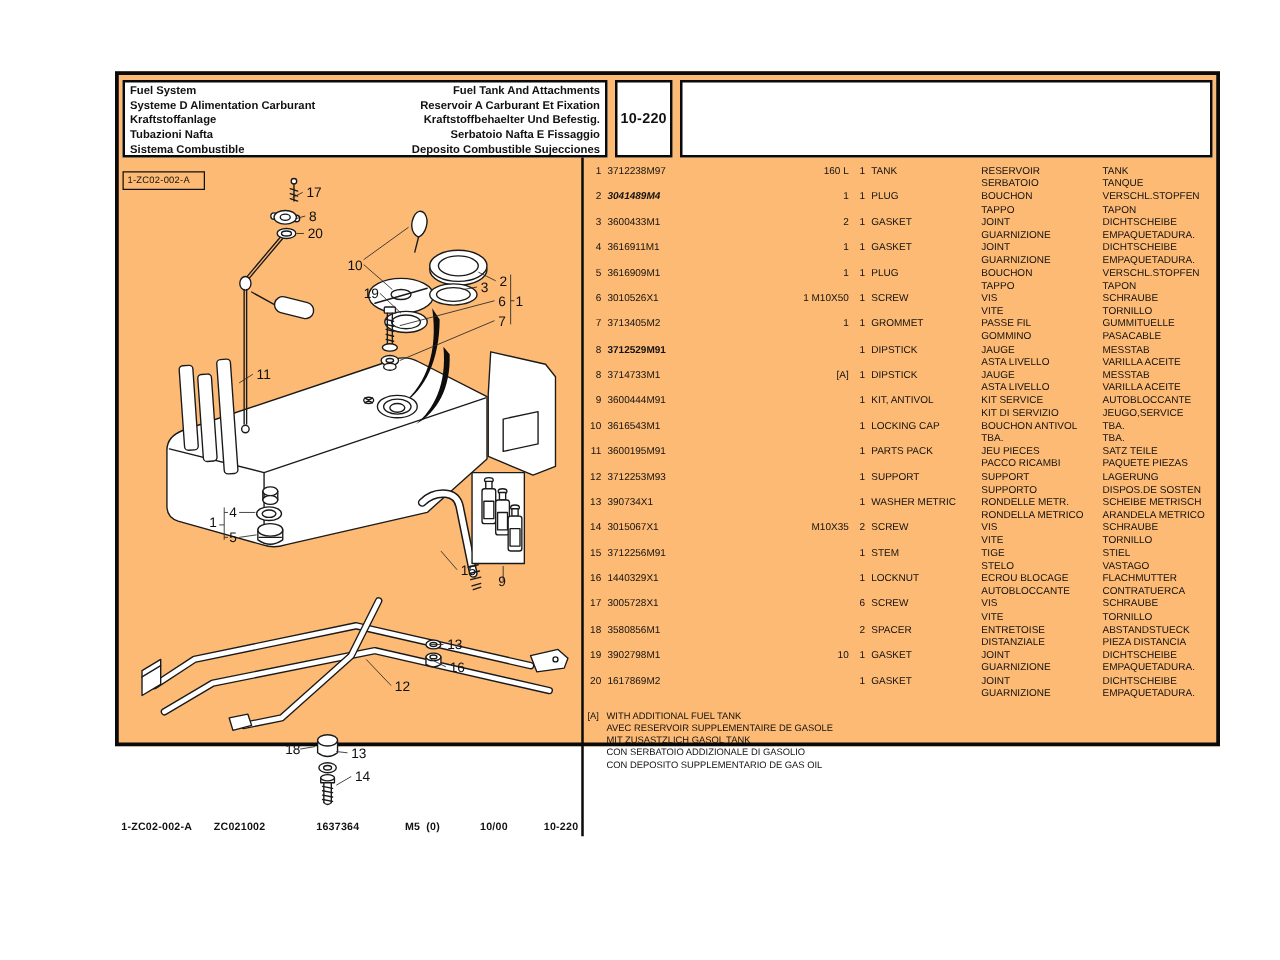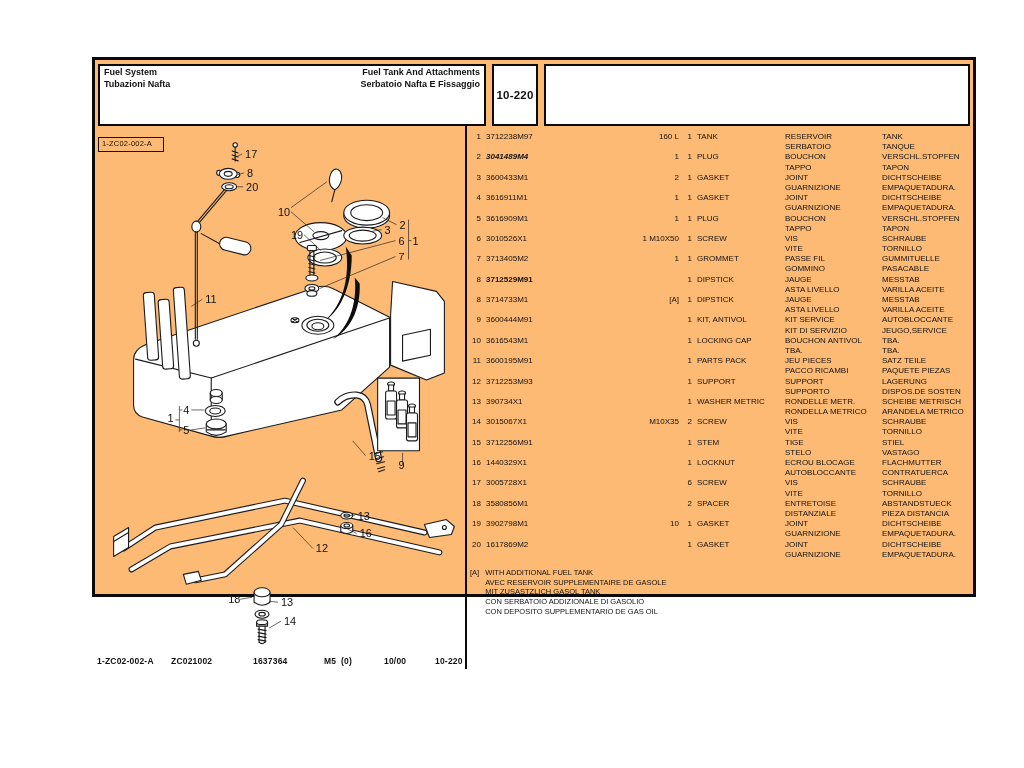--- a/index.html
+++ b/index.html
@@ -60,22 +60,34 @@
 <body>
 
 <div class="page">
 
   <div class="hbox hdr-left">
       <div class="hl">
         <span>Fuel System</span>
         <span>Fuel Tank And Attachments</span>
       </div>
       <div class="hl">
+        <span>Systeme D Alimentation Carburant</span>
+        <span>Reservoir A Carburant Et Fixation</span>
+      </div>
+      <div class="hl">
+        <span>Kraftstoffanlage</span>
+        <span>Kraftstoffbehaelter Und Befestig.</span>
+      </div>
+      <div class="hl">
         <span>Tubazioni Nafta</span>
         <span>Serbatoio Nafta E Fissaggio</span>
+      </div>
+      <div class="hl">
+        <span>Sistema Combustible</span>
+        <span>Deposito Combustible Sujecciones</span>
       </div>
     </div>
   <div class="hbox hdr-page">
     <span>10-220</span>
   </div>
   <div class="hbox hdr-empty"></div>
 
   <div class="vdiv"></div>
 
   <div class="refbox">

